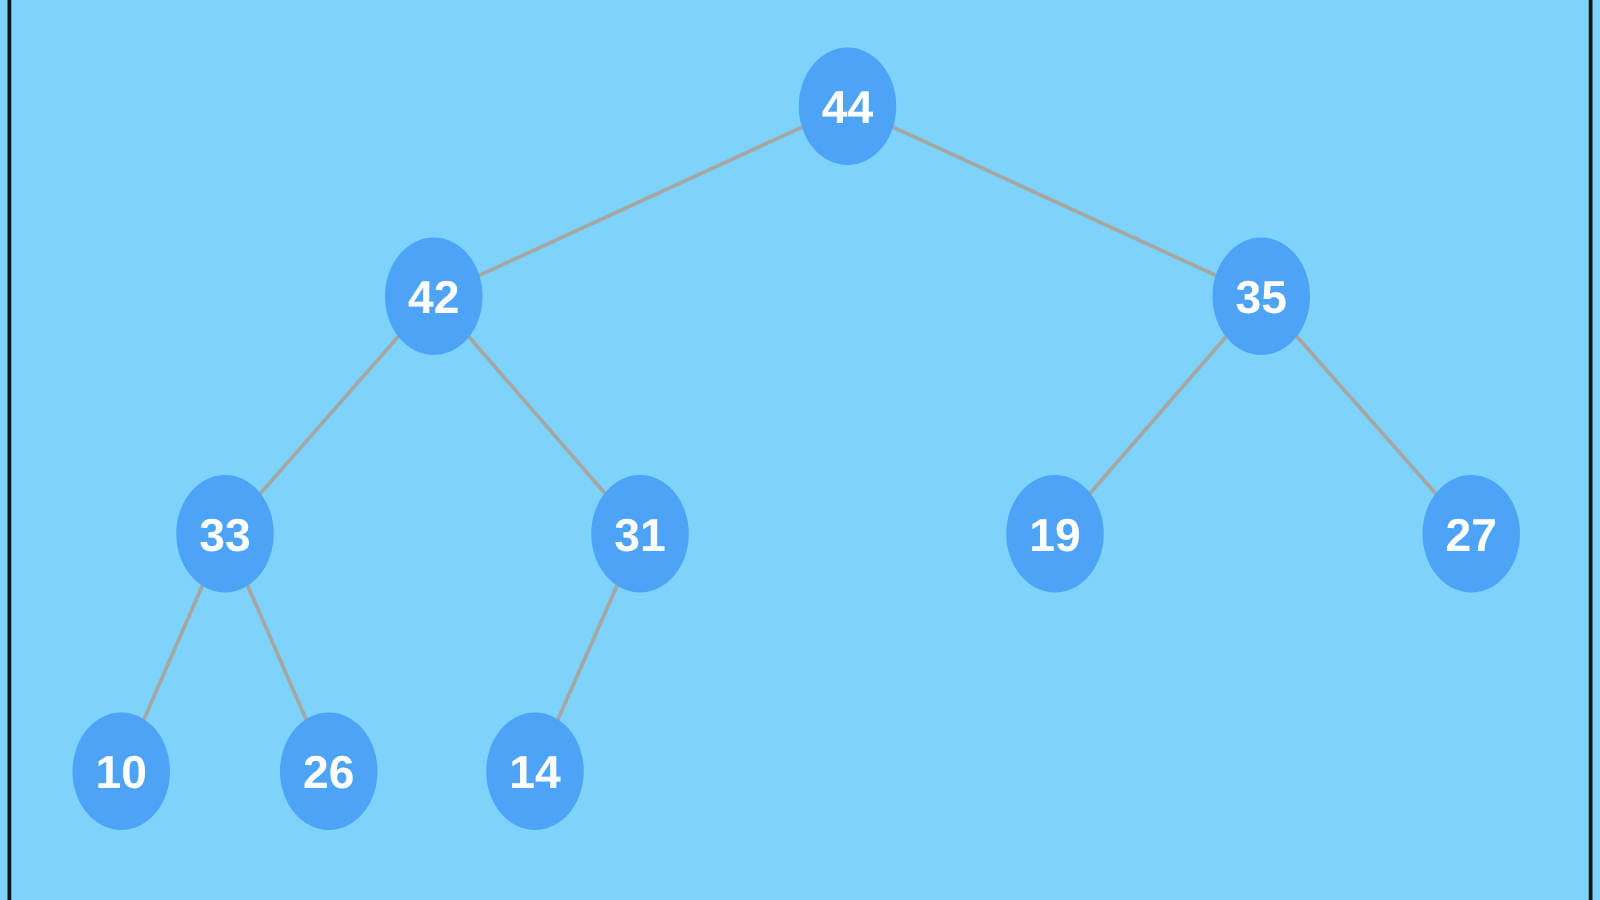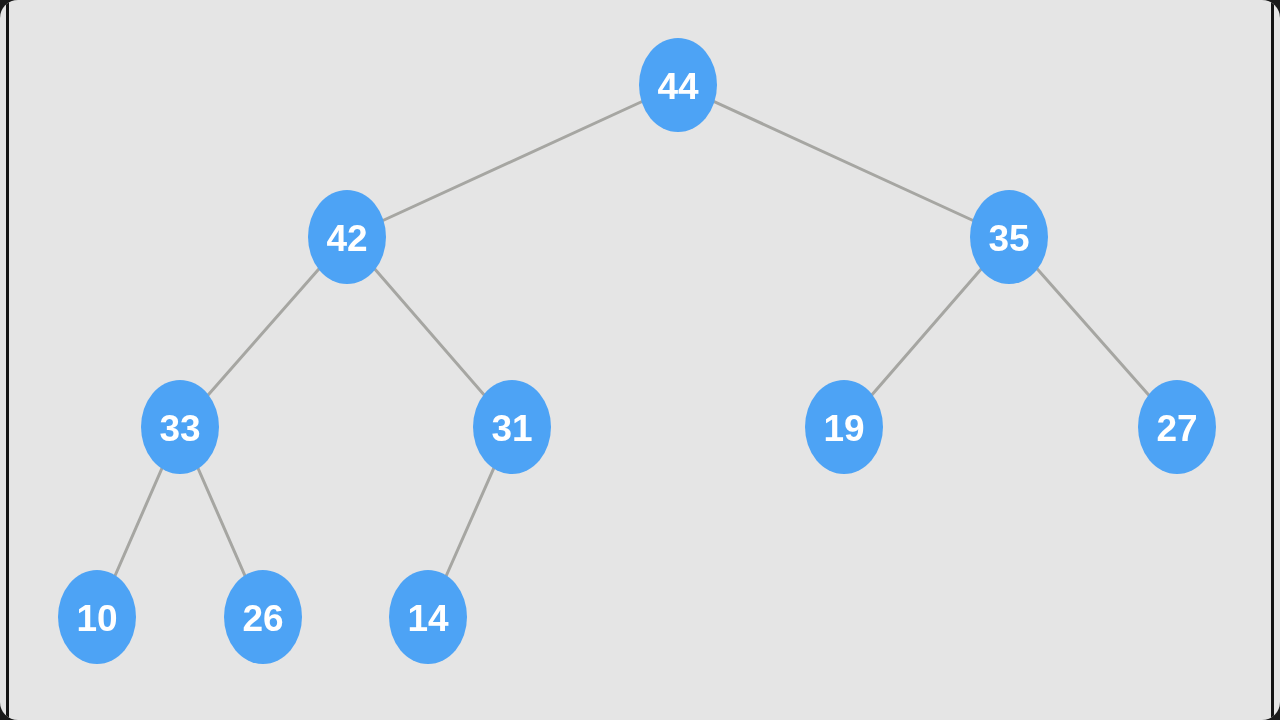--- a/index.html
+++ b/index.html
@@ -51,21 +51,21 @@
     font-size: 37px;
     fill: #ffffff;
     text-anchor: middle;
     dominant-baseline: central;
     paint-order: stroke;
   }
 </style>
 </head>
 <body>
 
-<div id="stage" style="background: #e5e5e5; border-radius: 18px;">
+<div id="stage" style="background: #7dd3fc;">
 
   <div class="edge-strip left" style="background: rgb(20, 20, 20);"></div>
   <div class="edge-strip right" style="background: rgb(20, 20, 20);"></div>
 
   <svg id="tree-svg" viewBox="0 0 1280 720">
     <g id="edges-group">
         <line x1="678" y1="85" x2="347" y2="237" stroke="#a6a6a2" stroke-width="3" class="tree-edge-line"></line>
         <line x1="678" y1="85" x2="1009" y2="237" stroke="#a6a6a2" stroke-width="3" class="tree-edge-line"></line>
         <line x1="347" y1="237" x2="180" y2="427" stroke="#a6a6a2" stroke-width="3" class="tree-edge-line"></line>
         <line x1="347" y1="237" x2="512" y2="427" stroke="#a6a6a2" stroke-width="3" class="tree-edge-line"></line>

